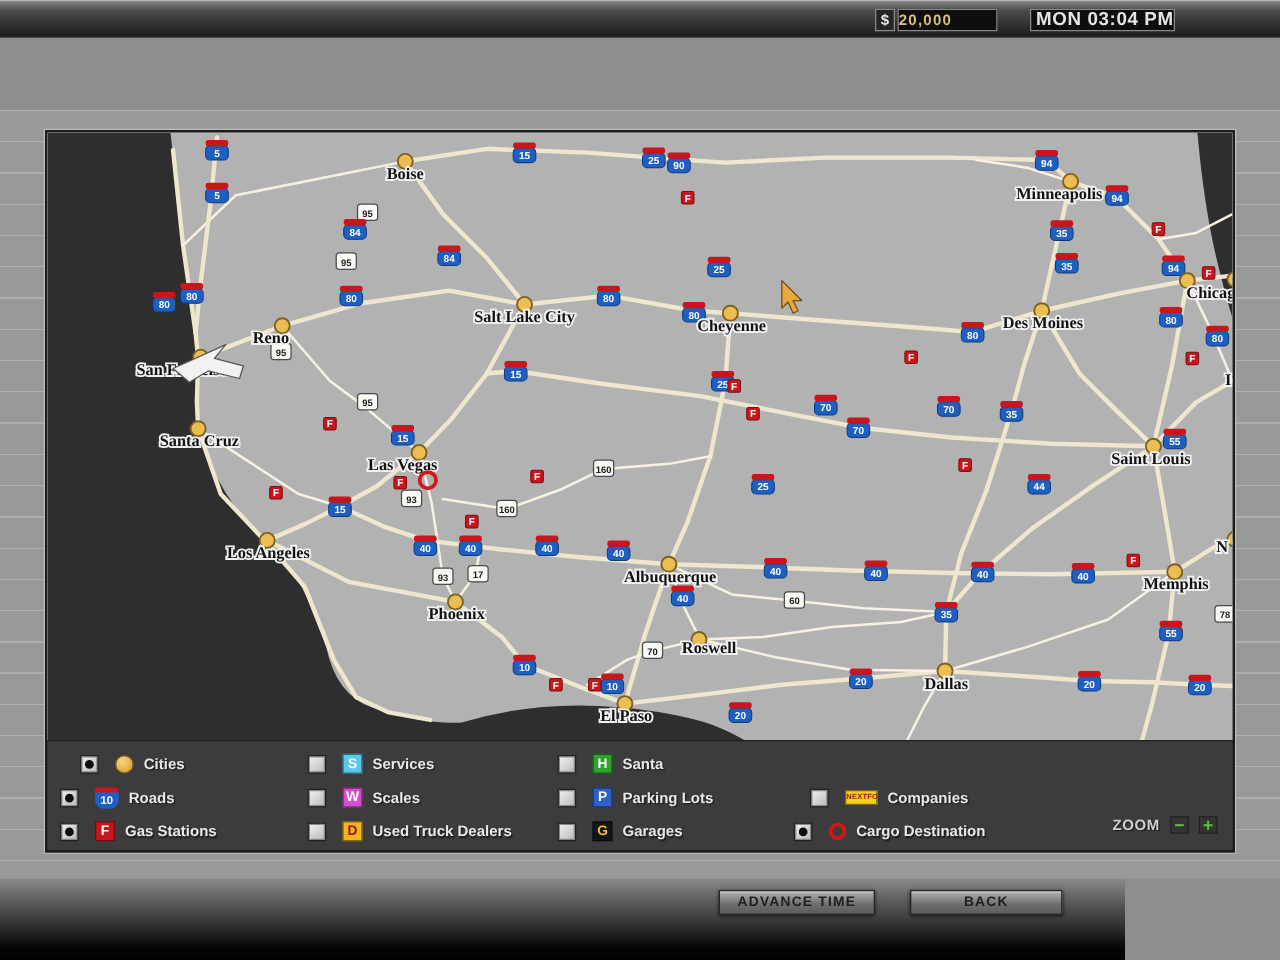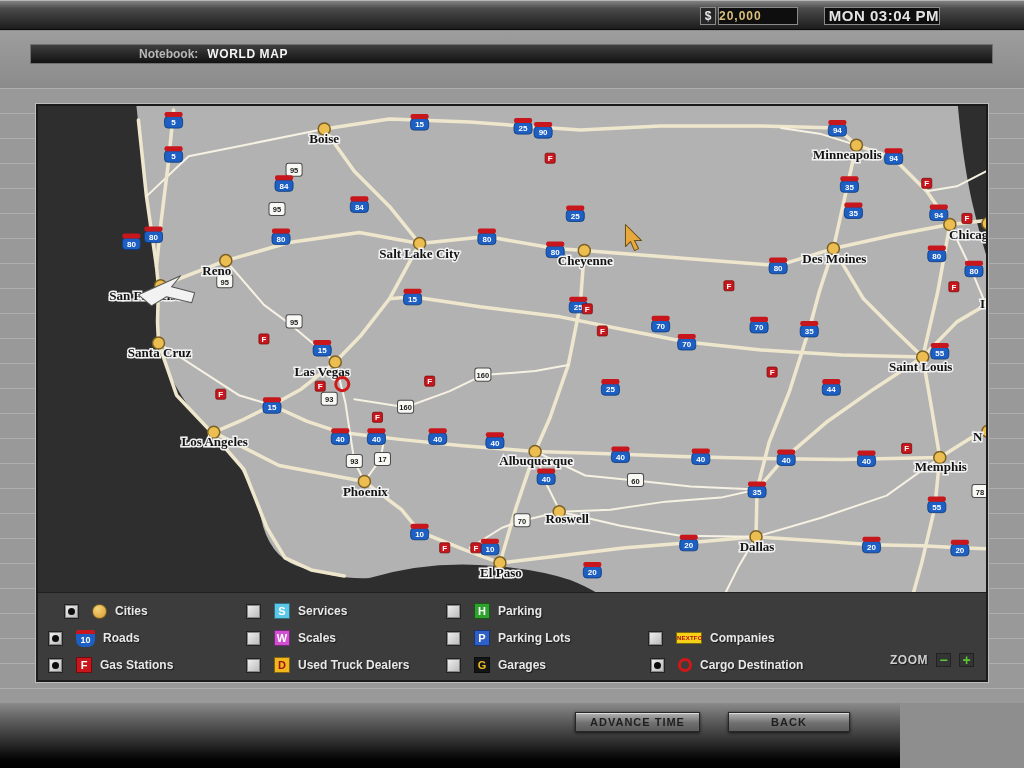--- a/index.html
+++ b/index.html
@@ -71,26 +71,20 @@
 <body>
 
 <div class="screen">
 
   <div class="topbar">
     <div class="dollar-box">$</div>
     <div class="money-box">20,000</div>
     <div class="time-box">MON 03:04 PM</div>
   </div>
 
-  <div class="band">
-    <div class="notebook-bar">
-      <span class="nb-label">Notebook:</span>
-      <span class="nb-title">WORLD MAP</span>
-    </div>
-  </div>
 
   <div class="content">
     <div class="map-panel">
       <div class="map-area">
         <svg id="map-svg" width="948" height="486" viewBox="0 0 944 484" preserveAspectRatio="none">
             <rect x="0" y="0" width="944" height="484" fill="#b2b2b2"></rect>
             <path d="M0,0 L98,0 Q104,60 112,120 Q120,170 119,195 Q116,225 122,244 Q138,292 172,324 Q205,352 222,410 Q230,448 258,458 Q300,472 330,470 Q390,452 455,458 Q500,462 530,472 Q545,478 555,484 L0,484 Z" fill="#2e2e2e"></path>
             <path d="M944,0 L916,0 Q921,55 930,95 Q937,125 944,148 Z" fill="#2e2e2e"></path>
             <polyline points="100,14 108,90 118,160 120,180 119,215 120,236 138,288 172,324 205,362 228,420 246,450 272,462 305,468" fill="none" stroke="#efe7cd" stroke-width="3.5" stroke-linecap="round" stroke-linejoin="round"></polyline>
             <polyline points="120,180 187,154 250,136 320,126 380,137 447,130 515,142 544,144 620,150 700,156 737,159 792,142 855,128 908,118 944,114" fill="none" stroke="#efe7cd" stroke-width="3.5" stroke-linecap="round" stroke-linejoin="round"></polyline>
@@ -564,38 +558,38 @@
               <span class="legend-label">Scales</span>
             </div>
             <div class="legend-item" style="left: 208px; top: 62px;">
               <span class="cb"></span>
               <span class="ic-box" style="background: rgb(240, 183, 31); color: rgb(160, 16, 16);">D</span>
               <span class="legend-label">Used Truck Dealers</span>
             </div>
             <div class="legend-item" style="left: 408px; top: 8px;">
               <span class="cb"></span>
               <span class="ic-box" style="background: rgb(47, 161, 47); color: rgb(255, 255, 255);">H</span>
-              <span class="legend-label">Parking</span>
+              <span class="legend-label">Santa</span>
             </div>
             <div class="legend-item" style="left: 408px; top: 35px;">
               <span class="cb"></span>
               <span class="ic-box" style="background: rgb(47, 95, 200); color: rgb(255, 255, 255);">P</span>
               <span class="legend-label">Parking Lots</span>
             </div>
             <div class="legend-item" style="left: 408px; top: 62px;">
               <span class="cb"></span>
               <span class="ic-box" style="background: rgb(21, 21, 21); color: rgb(240, 192, 32);">G</span>
               <span class="legend-label">Garages</span>
             </div>
             <div class="legend-item" style="left: 610px; top: 35px;">
               <span class="cb"></span>
               <span class="ic-logo">NEXTFO</span>
               <span class="legend-label">Companies</span>
             </div>
-            <div class="legend-item" style="left: 612px; top: 62px;">
+            <div class="legend-item" style="left: 597px; top: 62px;">
               <span class="cb">
                 <span class="dot"></span>
               </span>
               <span class="ic-ring"></span>
               <span class="legend-label">Cargo Destination</span>
             </div>
           </div>
         <div class="zoom">
           <span class="zoom-label">ZOOM</span>
           <button class="zoom-btn">−</button>

